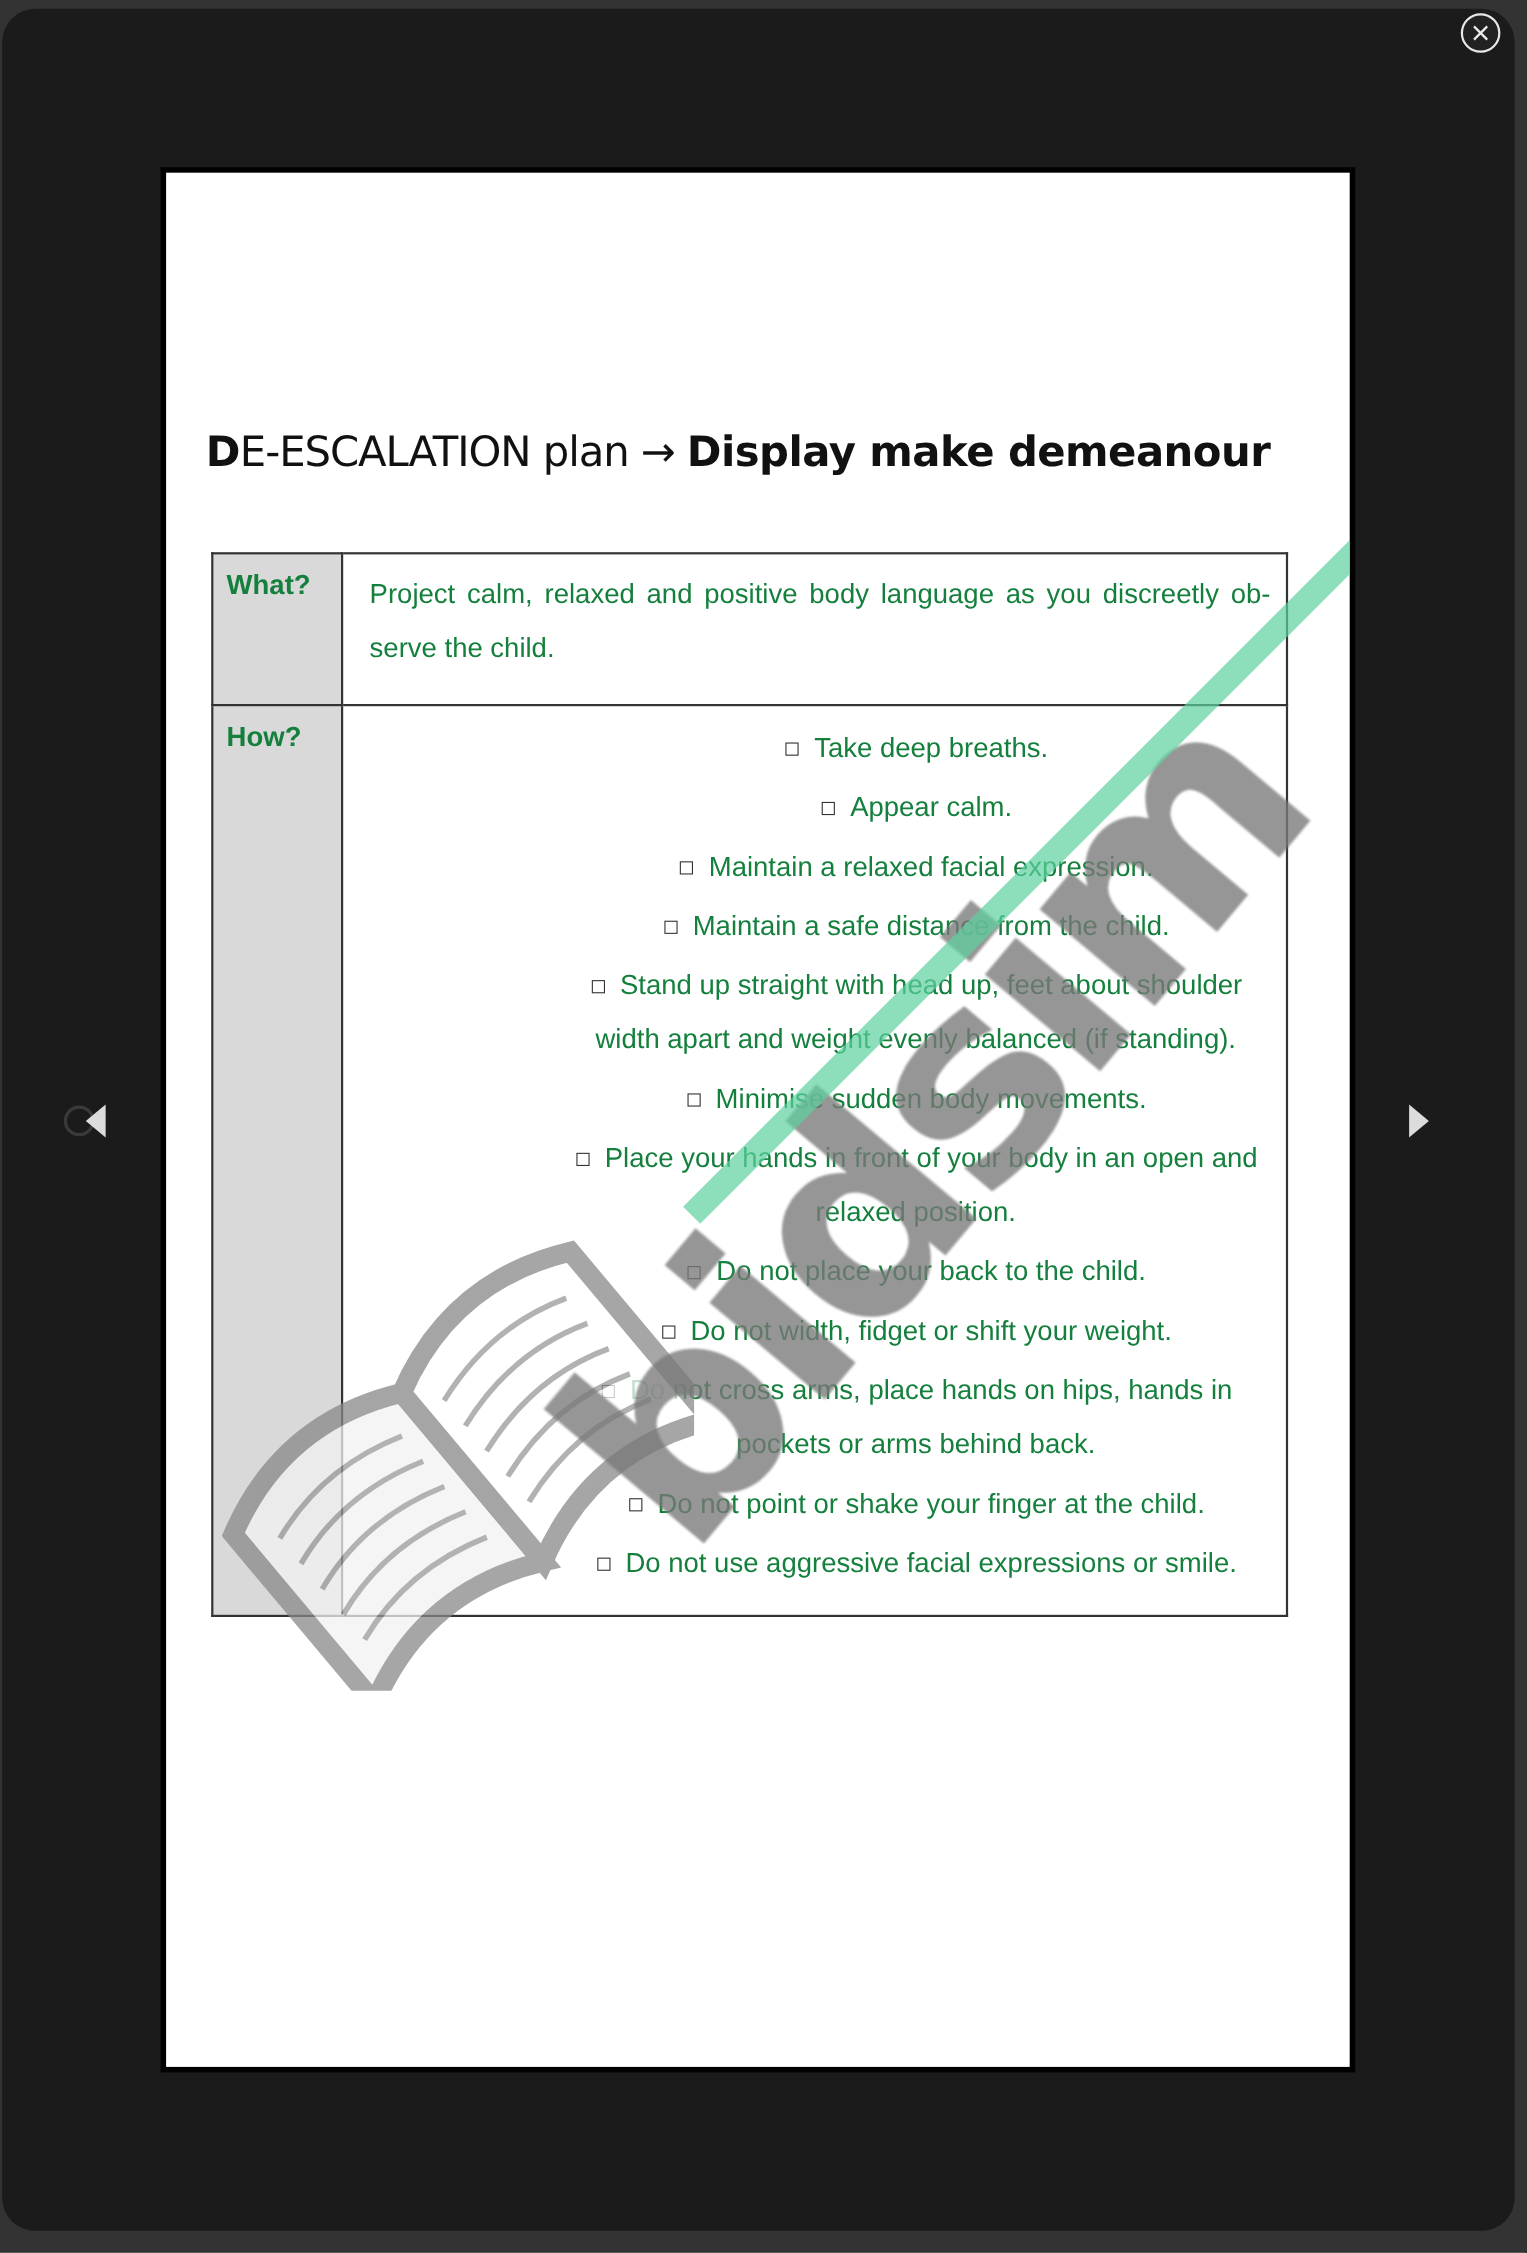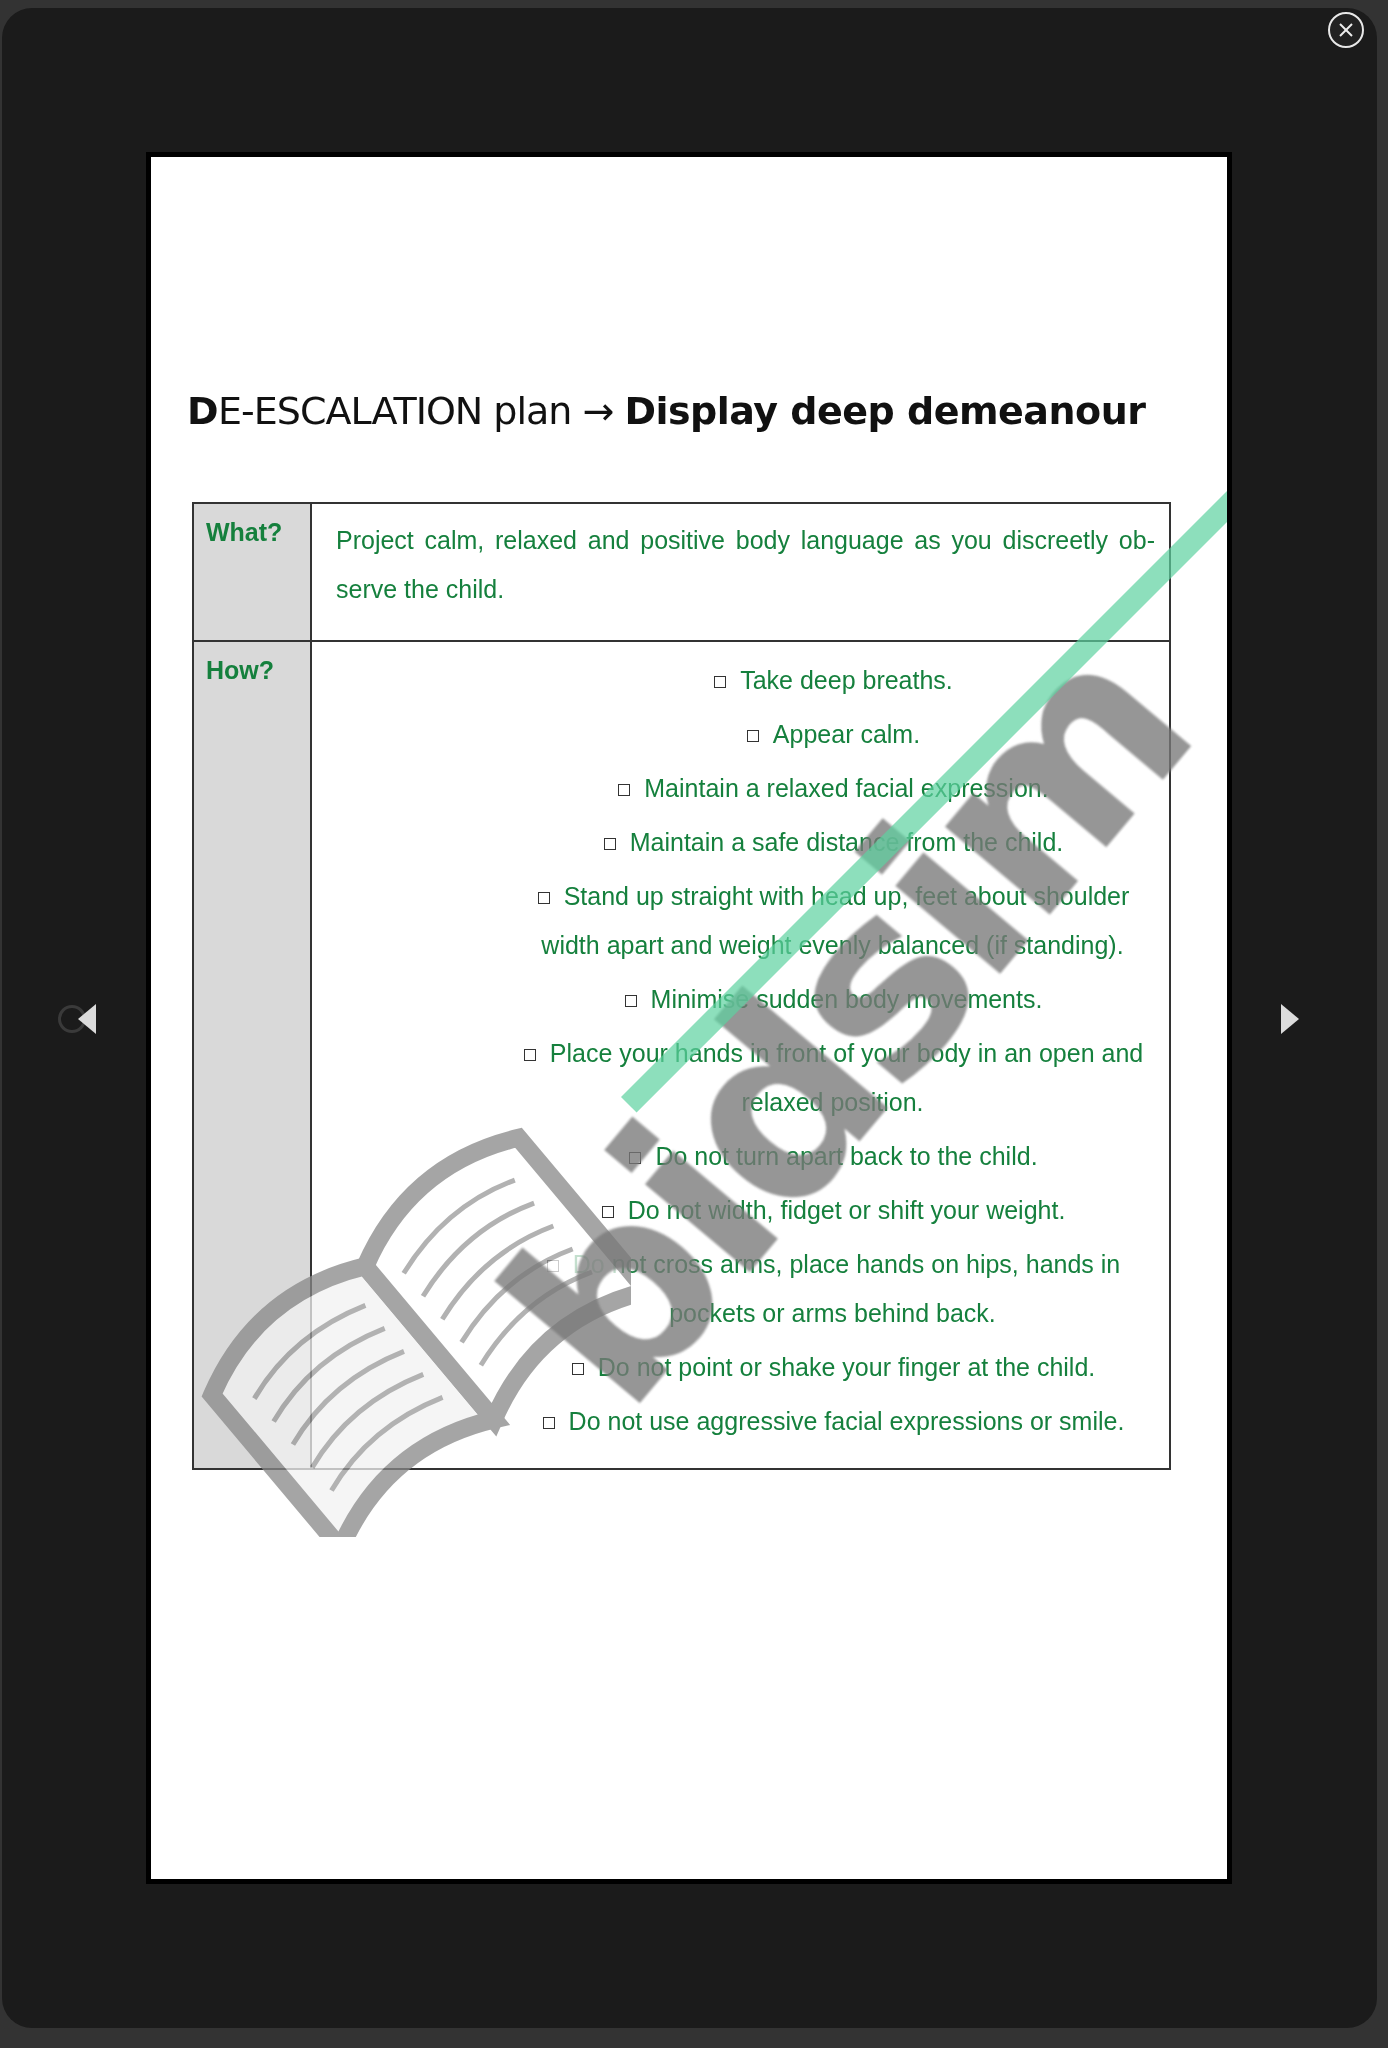--- a/index.html
+++ b/index.html
@@ -210,41 +210,41 @@
   <svg width="40" height="40" viewBox="0 0 40 40">
     <polygon points="11,4 11,34 29,19" fill="#dcdcdc"></polygon>
   </svg>
 </div>
 
 <div class="page-frame"></div>
 
 <div class="page">
 
   <div class="doc-title">
-    <span class="first">D</span><span class="light">E-ESCALATION</span><span class="light" style="white-space:pre;"> plan → </span><span class="bold">Display deep demeanour</span>
+    <span class="first">D</span><span class="light">E-ESCALATION</span><span class="light" style="white-space:pre;"> plan → </span><span class="bold">Display make demeanour</span>
   </div>
 
   <table class="plan">
     <tbody>
         <tr class="row-what">
       <td class="label-cell">What?</td>
       <td class="content-cell">Project calm, relaxed and positive body language as you discreetly ob-serve the child.</td>
     </tr>
     <tr class="row-how">
       <td class="label-cell">How?</td>
       <td class="content-cell">
         <ul class="how-list">
           <li><span class="box"></span><span>Take deep breaths.</span></li>
           <li><span class="box"></span><span>Appear calm.</span></li>
           <li><span class="box"></span><span>Maintain a relaxed facial expression.</span></li>
           <li><span class="box"></span><span>Maintain a safe distance from the child.</span></li>
           <li><span class="box"></span><span>Stand up straight with head up, feet about shoulder width apart and weight evenly balanced (if standing).</span></li>
           <li><span class="box"></span><span>Minimise sudden body movements.</span></li>
           <li><span class="box"></span><span>Place your hands in front of your body in an open and relaxed position.</span></li>
-          <li><span class="box"></span><span>Do not turn apart back to the child.</span></li>
+          <li><span class="box"></span><span>Do not place your back to the child.</span></li>
           <li><span class="box"></span><span>Do not width, fidget or shift your weight.</span></li>
           <li><span class="box"></span><span>Do not cross arms, place hands on hips, hands in pockets or arms behind back.</span></li>
           <li><span class="box"></span><span>Do not point or shake your finger at the child.</span></li>
           <li><span class="box"></span><span>Do not use aggressive facial expressions or smile.</span></li>
         </ul>
       </td>
     </tr>
   </tbody>
     </table>
 

